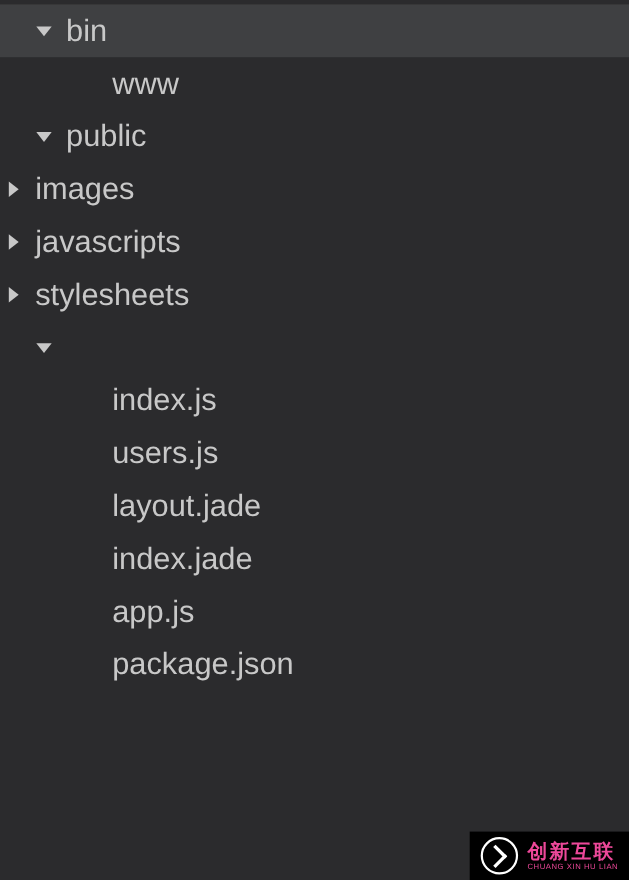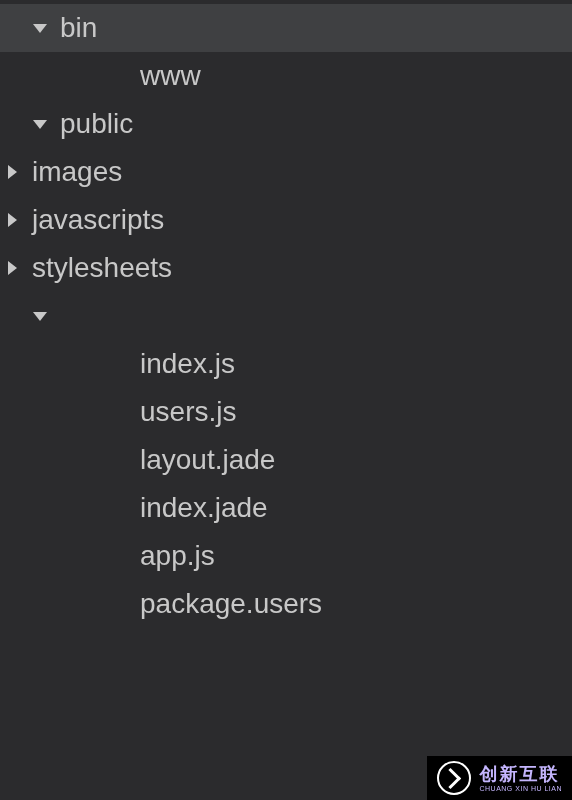--- a/index.html
+++ b/index.html
@@ -46,31 +46,31 @@
       border-left: 7px solid transparent;
       border-right: 7px solid transparent;
       border-top: 9px solid #c8c8c8;
     }
     .chevron-right {
       border-top: 7px solid transparent;
       border-bottom: 7px solid transparent;
       border-left: 9px solid #c8c8c8;
     }
     .indent-0 { padding-left: 28px; }
-    .indent-1 { padding-left: 108px; }
+    .indent-1 { padding-left: 70px; }
     .indent-2 { }
     .label {
       white-space: nowrap;
     }
     .watermark {
       position: absolute;
       bottom: 0;
       right: 0;
       background: #000;
-      color: #c4b5fd;
+      color: #ec4899;
       display: flex;
       align-items: center;
       padding: 6px 10px;
       height: 44px;
     }
     .watermark-logo {
       width: 34px;
       height: 34px;
       border-radius: 50%;
       border: 2px solid #fff;
@@ -164,21 +164,21 @@
     <div class="tree-item indent-1">
       <span class="icon-col"></span>
       <span class="label">index.jade</span>
     </div>
     <div class="tree-item indent-1">
       <span class="icon-col"></span>
       <span class="label">app.js</span>
     </div>
     <div class="tree-item indent-1">
       <span class="icon-col"></span>
-      <span class="label">package.users</span>
+      <span class="label">package.json</span>
     </div>
   </div>
 
 <div class="watermark">
   <div class="watermark-logo"></div>
   <div class="watermark-text">
     <span class="watermark-cn">创新互联</span>
     <span class="watermark-en">CHUANG XIN HU LIAN</span>
   </div>
 </div>

